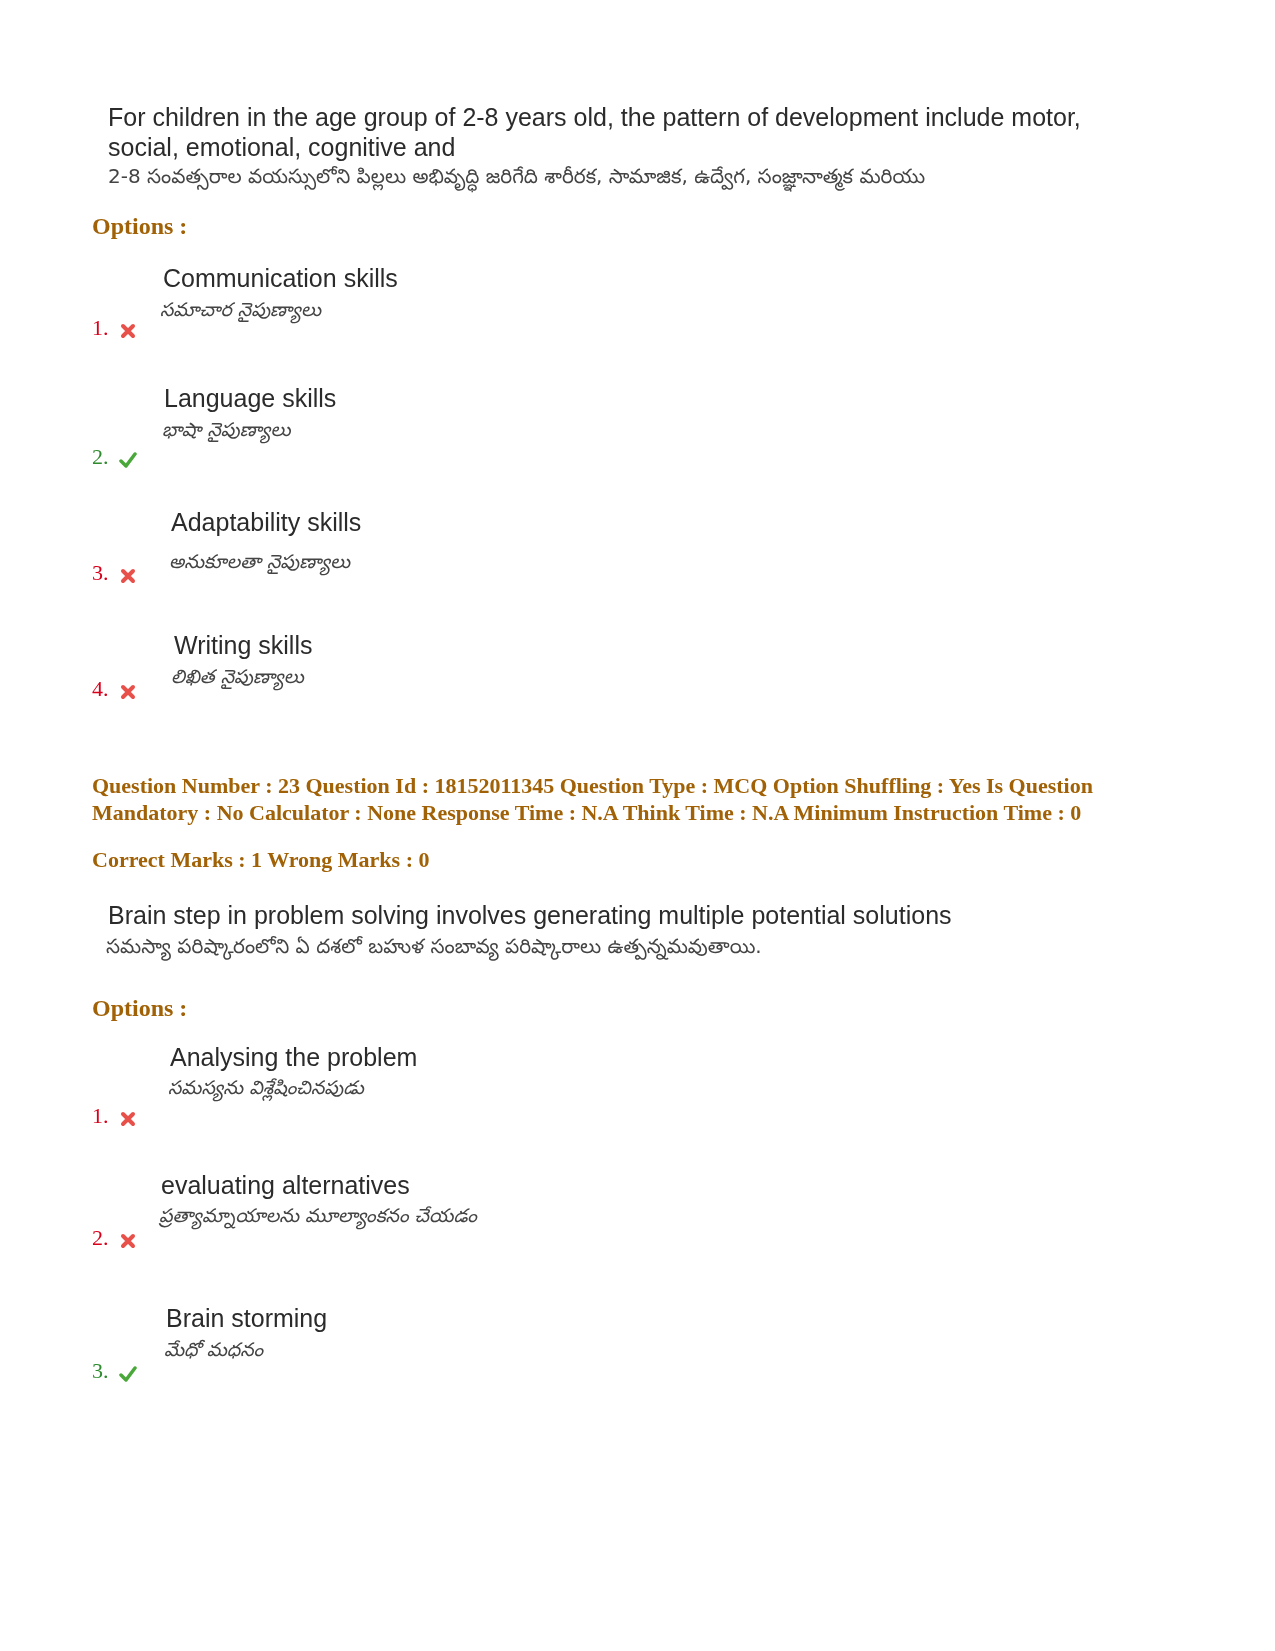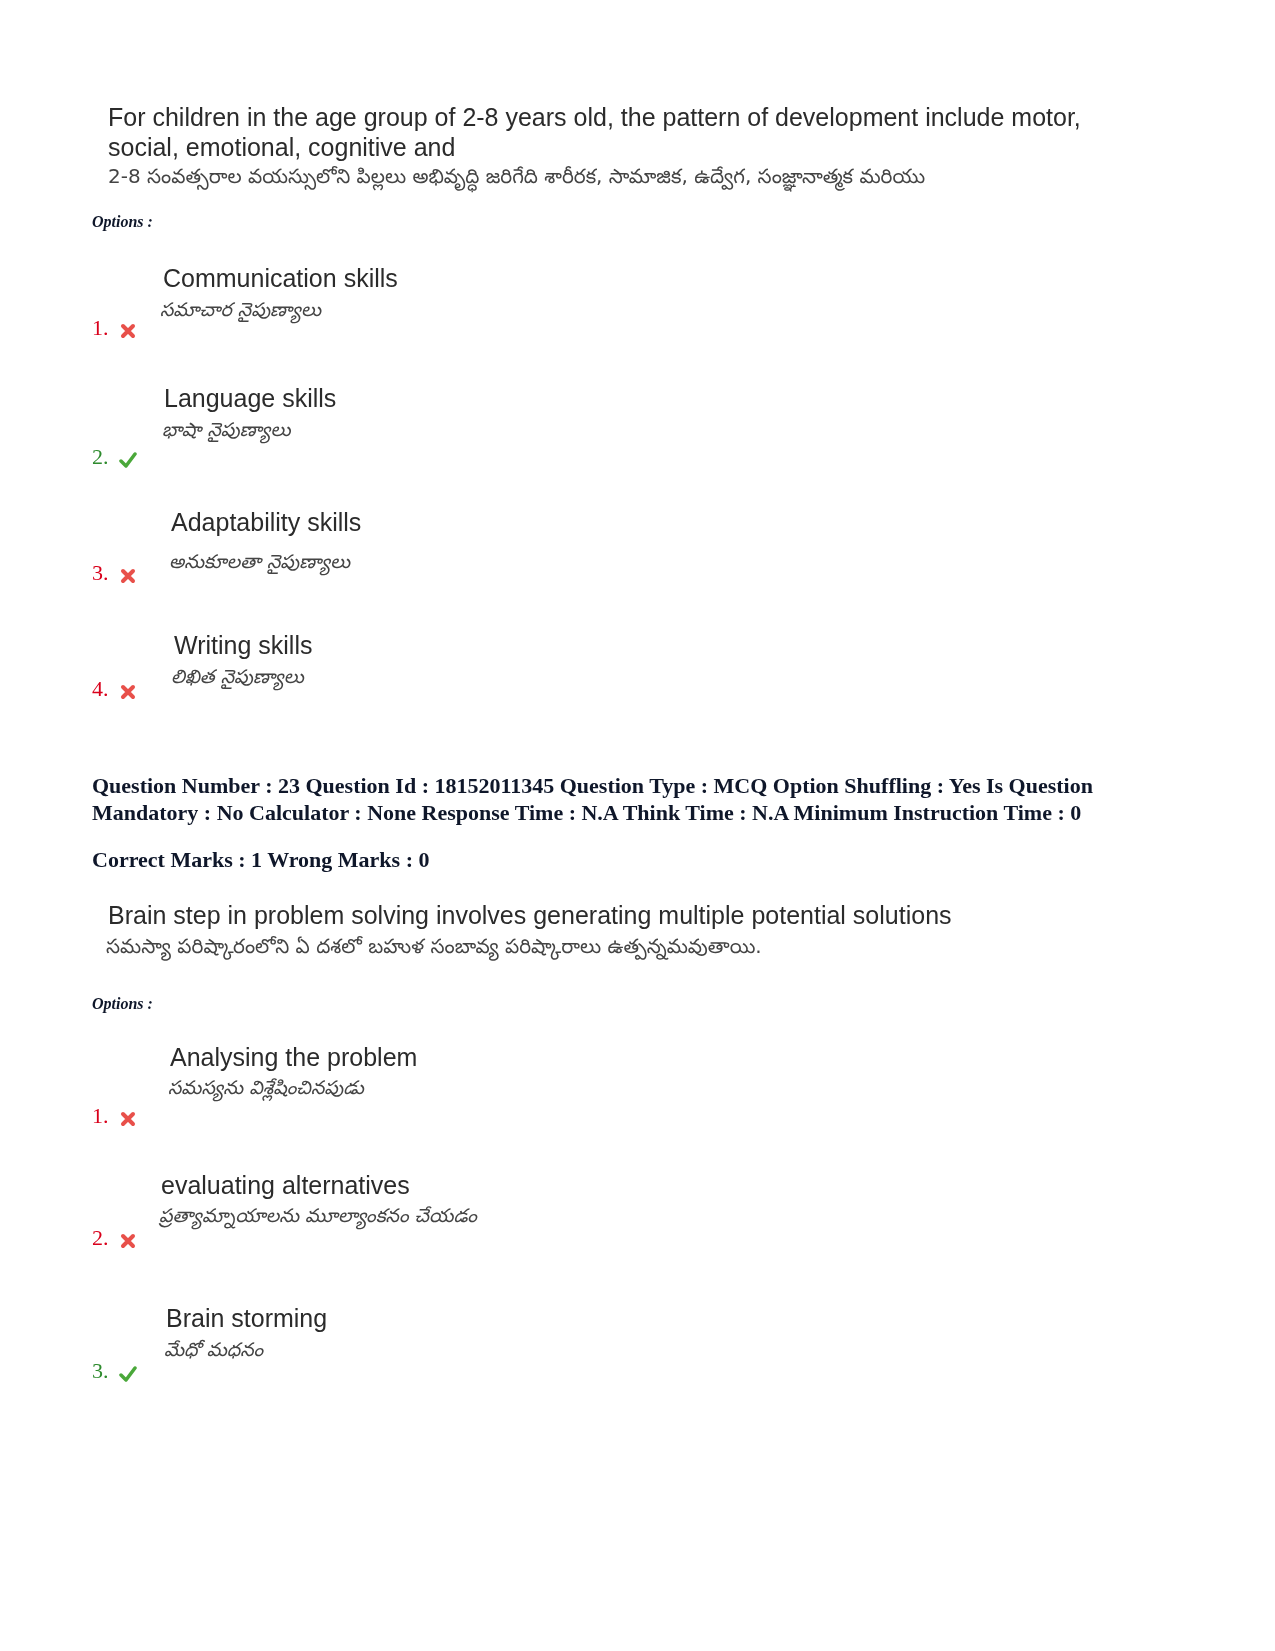--- a/index.html
+++ b/index.html
@@ -1,27 +1,27 @@
 <!DOCTYPE html>
 <html><head>
   <meta charset="utf-8">
   <style>
     html, body { margin: 0; padding: 0; background: #ffffff; }
     body { width: 1275px; height: 1651px; position: relative; overflow: hidden; }
     .abs { position: absolute; }
     .q-text { font-family: "Liberation Sans", sans-serif; font-size: 25px; color: #2b2b2b; line-height: 30px; }
     .te-text { font-family: "DejaVu Sans", sans-serif; font-size: 20px; color: #444; line-height: 28px; }
-    .label-bold { font-family: "Liberation Serif", serif; font-weight: bold; font-size: 16px; color: #0f172a; font-style: italic; }
+    .label-bold { font-family: "Liberation Serif", serif; font-weight: bold; font-size: 24px; color: #a16207; }
     .opt-en { font-family: "Liberation Sans", sans-serif; font-size: 25px; color: #2b2b2b; line-height: 30px; }
     .opt-te { font-family: "DejaVu Sans", sans-serif; font-size: 19px; color: #444; line-height: 28px; font-style: italic; }
     .num { font-family: "Liberation Serif", serif; font-size: 22px; }
     .num.wrong { color: #d9001b; }
     .num.right { color: #2e8b2e; }
     .mark { display: inline-block; width: 18px; height: 18px; vertical-align: middle; margin-left: 6px; }
-    .meta { font-family: "Liberation Serif", serif; font-weight: bold; font-size: 22px; color: #0f172a; line-height: 27px; width: 1060px; }
+    .meta { font-family: "Liberation Serif", serif; font-weight: bold; font-size: 22px; color: #a16207; line-height: 27px; width: 1060px; }
   </style>
 </head>
 <body>
 
 <div class="abs q-text" style="left:108px; top:102px; width:1040px;">For children in the age group of 2-8 years old, the pattern of development include motor, social, emotional, cognitive and</div>
 <div class="abs te-text" style="left:108px; top:162px; width:1040px;">2-8 సంవత్సరాల వయస్సులోని పిల్లలు అభివృద్ధి జరిగేది శారీరక, సామాజిక, ఉద్వేగ, సంజ్ఞానాత్మక మరియు</div>
 <div class="abs label-bold" style="left:92px; top:213px;">Options :</div>
 
 <div class="abs opt-en" style="left:163px; top:263px;">Communication skills</div>
 <div class="abs opt-te" style="left:160px; top:295px;">సమాచార నైపుణ్యాలు</div>

